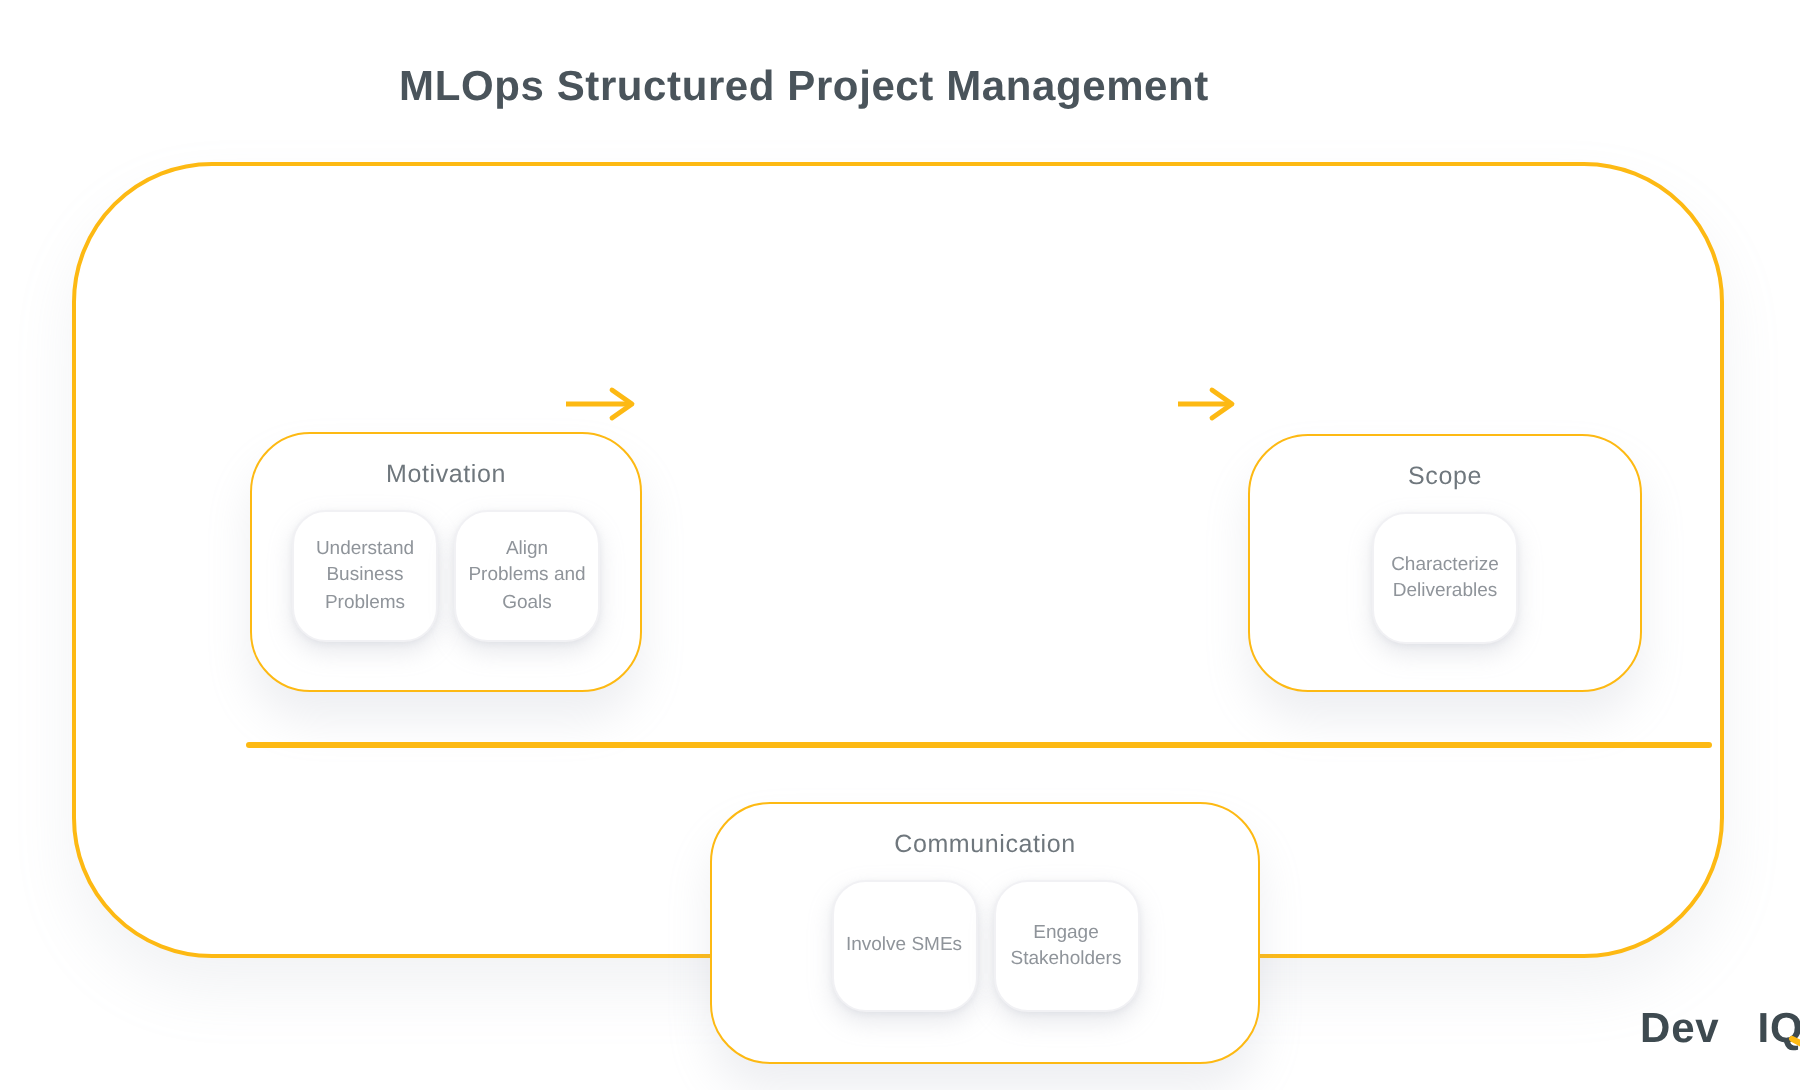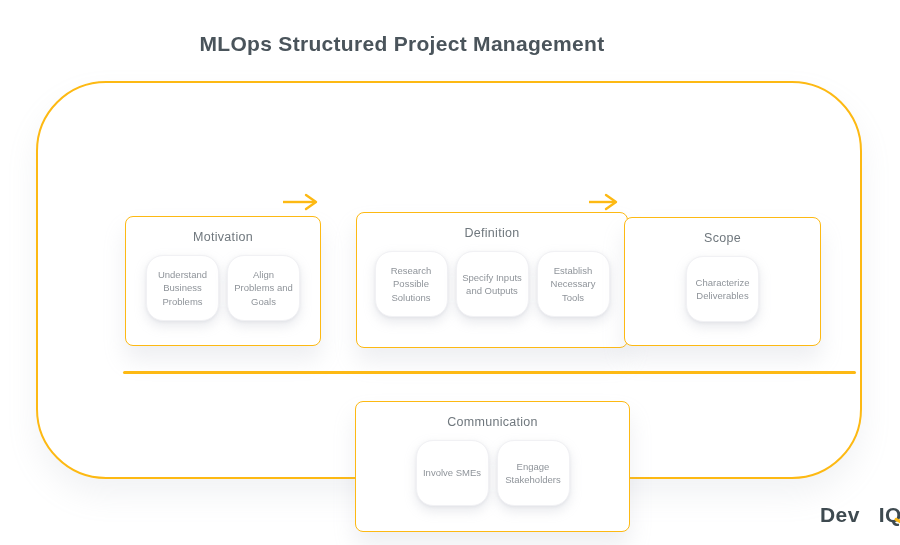--- a/index.html
+++ b/index.html
@@ -20,21 +20,21 @@
     text-align:center;font-size:21px;font-weight:700;
     color:var(--title);letter-spacing:.3px;
   }
   .outer-frame{
     position:absolute;left:36px;top:81px;width:826px;height:398px;
     border:2px solid var(--gold);border-radius:70px;background:#fff;
     box-shadow:0 16px 30px rgba(165,170,185,.14);
   }
   .group{
     position:absolute;background:#fff;
-    border:1.5px solid var(--gold);border-radius:8px;
+    border:1.5px solid var(--gold);border-radius:30px;
     box-shadow:0 14px 22px rgba(168,173,188,.20);
     display:flex;flex-direction:column;align-items:center;
     padding-top:13px;
   }
   .group-motivation{left:87px;top:133px;width:196px;height:130px;}
   .group-definition{left:318px;top:129px;width:272px;height:136px;}
   .group-scope{left:586px;top:134px;width:197px;height:129px;}
   .group-communication{left:317px;top:318px;width:275px;height:131px;}
   .group-label{
     font-size:12.5px;color:var(--label);letter-spacing:.3px;
@@ -76,28 +76,20 @@
 <div class="outer-frame">
 
   <section class="group group-motivation">
     <div class="group-label">Motivation</div>
     <div class="cards">
       <div class="card">Understand Business Problems</div>
       <div class="card">Align Problems and Goals</div>
     </div>
   </section>
 
-  <section class="group group-definition">
-    <div class="group-label">Definition</div>
-    <div class="cards">
-      <div class="card">Research Possible Solutions</div>
-      <div class="card">Specify Inputs and Outputs</div>
-      <div class="card">Establish Necessary Tools</div>
-    </div>
-  </section>
 
   <section class="group group-scope">
     <div class="group-label">Scope</div>
     <div class="cards">
       <div class="card">Characterize Deliverables</div>
     </div>
   </section>
 
   <section class="group group-communication">
     <div class="group-label">Communication</div>

